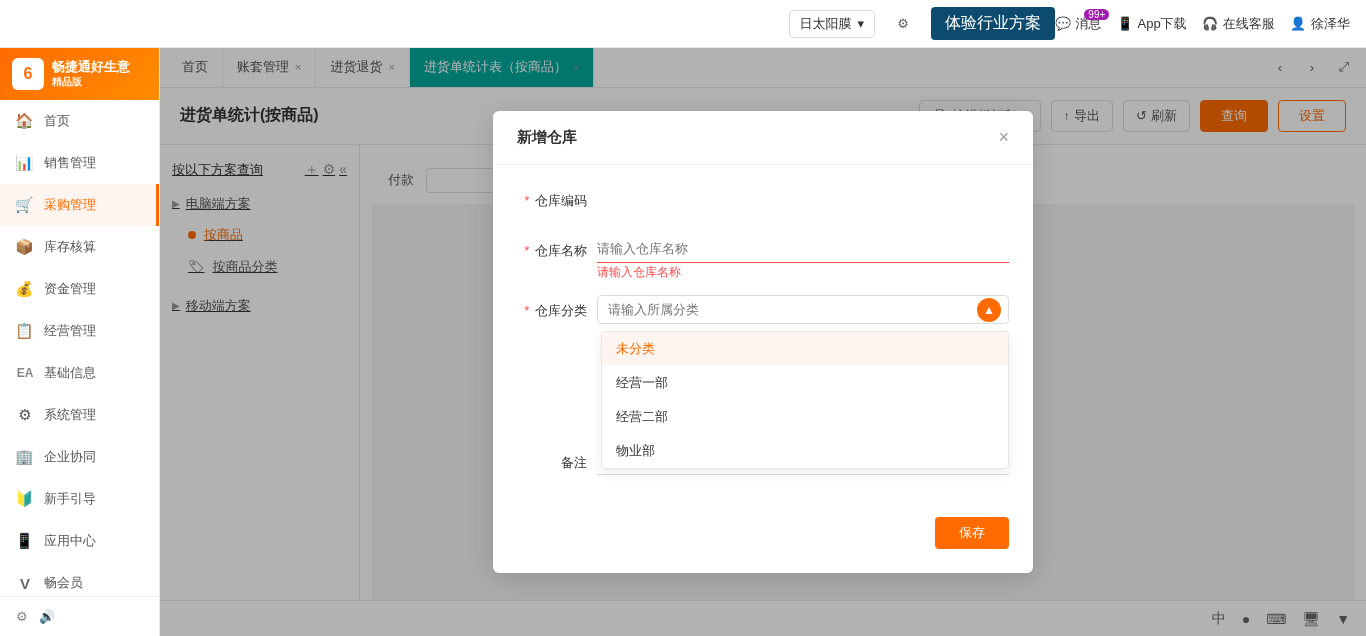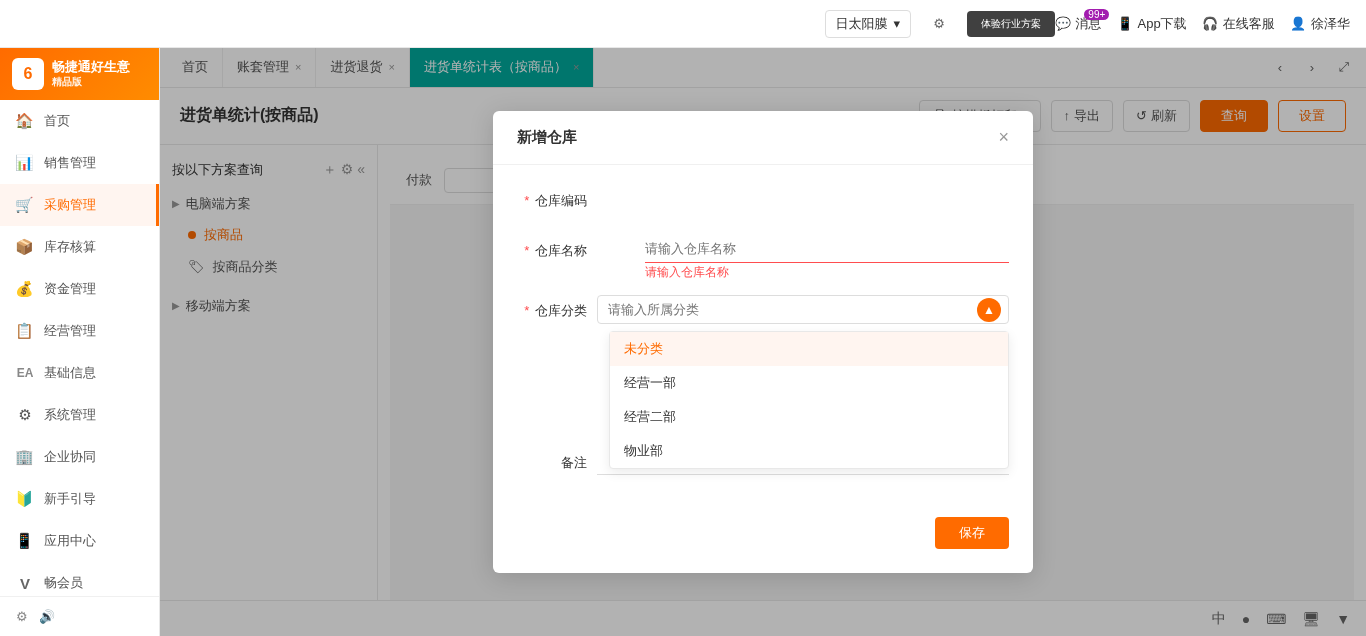--- a/index.html
+++ b/index.html
@@ -10,22 +10,22 @@
       display: flex; align-items: center; background: #fff; height: 48px;
       padding: 0 16px; border-bottom: 1px solid #e8e8e8; justify-content: flex-end;
     }
     .top-header-left { display: flex; align-items: center; gap: 12px; }
     .store-selector {
       display: flex; align-items: center; gap: 6px; border: 1px solid #ddd;
       border-radius: 4px; padding: 4px 10px; cursor: pointer; background: #fff;
     }
     .gear-btn { width: 32px; height: 32px; display: flex; align-items: center; justify-content: center; cursor: pointer; color: #666; }
     .trial-btn {
-      background: #404040; color: #fff; border: none; border-radius: 4px;
-      padding: 6px 14px; cursor: pointer; font-size: 10px;
+      background: #0c4a6e; color: #fff; border: none; border-radius: 4px;
+      padding: 6px 14px; cursor: pointer; font-size: 16px;
     }
     .top-header-right { display: flex; align-items: center; gap: 16px; }
     .msg-badge { position: relative; display: flex; align-items: center; gap: 4px; cursor: pointer; }
     .badge { background: #a21caf; color: #fff; border-radius: 10px; font-size: 10px; padding: 0 4px; position: absolute; top: -6px; right: -8px; }
     .user-info { display: flex; align-items: center; gap: 4px; cursor: pointer; }
 
     
     .layout { display: flex; height: calc(636px - 48px); }
     .sidebar {
       width: 160px; background: #fff; border-right: 1px solid #e8e8e8;
@@ -86,22 +86,23 @@
     }
     .set-btn {
       background: #fff; color: #ff6b00; border: 1px solid #ff6b00;
       border-radius: 4px; padding: 6px 20px; cursor: pointer; font-size: 13px;
     }
 
     .content-body { display: flex; height: calc(636px - 48px - 40px - 54px); }
 
     
     .scheme-panel {
-      width: 218px; background: #fff; border-right: 1px solid #e8e8e8; padding: 10px 0;
+      width: 200px; background: #fff; border-right: 1px solid #e8e8e8; padding: 10px 0;
       flex-shrink: 0;
+      text-decoration: underline;
     }
     .scheme-header {
       display: flex; align-items: center; justify-content: space-between;
       padding: 6px 12px; font-size: 13px; color: #333;
     }
     .scheme-header-actions { display: flex; gap: 4px; }
     .scheme-header-btn { color: #999; cursor: pointer; font-size: 14px; }
     .scheme-section { padding: 4px 0; }
     .scheme-section-title {
       display: flex; align-items: center; gap: 6px; padding: 6px 12px;
@@ -176,21 +177,21 @@
     .category-input {
       width: 100%; border: 1px solid #ddd; border-radius: 4px;
       padding: 6px 32px 6px 10px; font-size: 13px; color: #999; outline: none;
     }
     .category-arrow {
       position: absolute; right: 8px; top: 50%; transform: translateY(-50%);
       width: 24px; height: 24px; background: #ff6b00; border-radius: 50%;
       display: flex; align-items: center; justify-content: center; cursor: pointer;
     }
     .dropdown-list {
-      position: absolute; top: 36px; left: 12px; right: 0; background: #fff;
+      position: absolute; top: 36px; left: 4px; right: 0; background: #fff;
       border: 1px solid #e8e8e8; border-radius: 4px; z-index: 200;
       box-shadow: 0 4px 12px rgba(0,0,0,0.08);
     }
     .dropdown-item {
       padding: 8px 14px; cursor: pointer; font-size: 13px; color: #333;
     }
     .dropdown-item.selected { background: #fff5f0; color: #ff6b00; }
 
     .modal-footer {
       display: flex; justify-content: flex-end; padding: 0 24px; gap: 10px;
@@ -416,21 +417,21 @@
         </div>
         <div class="modal-body">
 
           <div class="form-row">
             <div class="form-label">
               <span class="required-star">*</span>
               <span>仓库编码</span>
             </div>
           </div>
 
-          <div class="form-row" style="margin-bottom:28px;gap:48px;">
+          <div class="form-row" style="margin-bottom:28px;">
             <div class="form-label">
               <span class="required-star">*</span>
               <span>仓库名称</span>
             </div>
             <div style="flex:1;position:relative;">
               <input class="form-input error-border" type="text" style="width: 100%;" placeholder="请输入仓库名称">
               <div class="error-msg" style="position:absolute;bottom:-18px;left:0;">请输入仓库名称</div>
             </div>
           </div>
 

